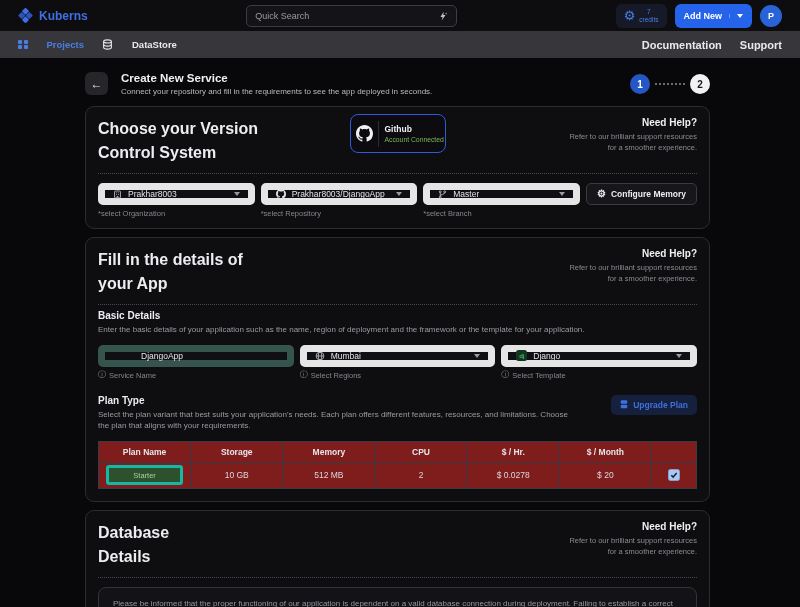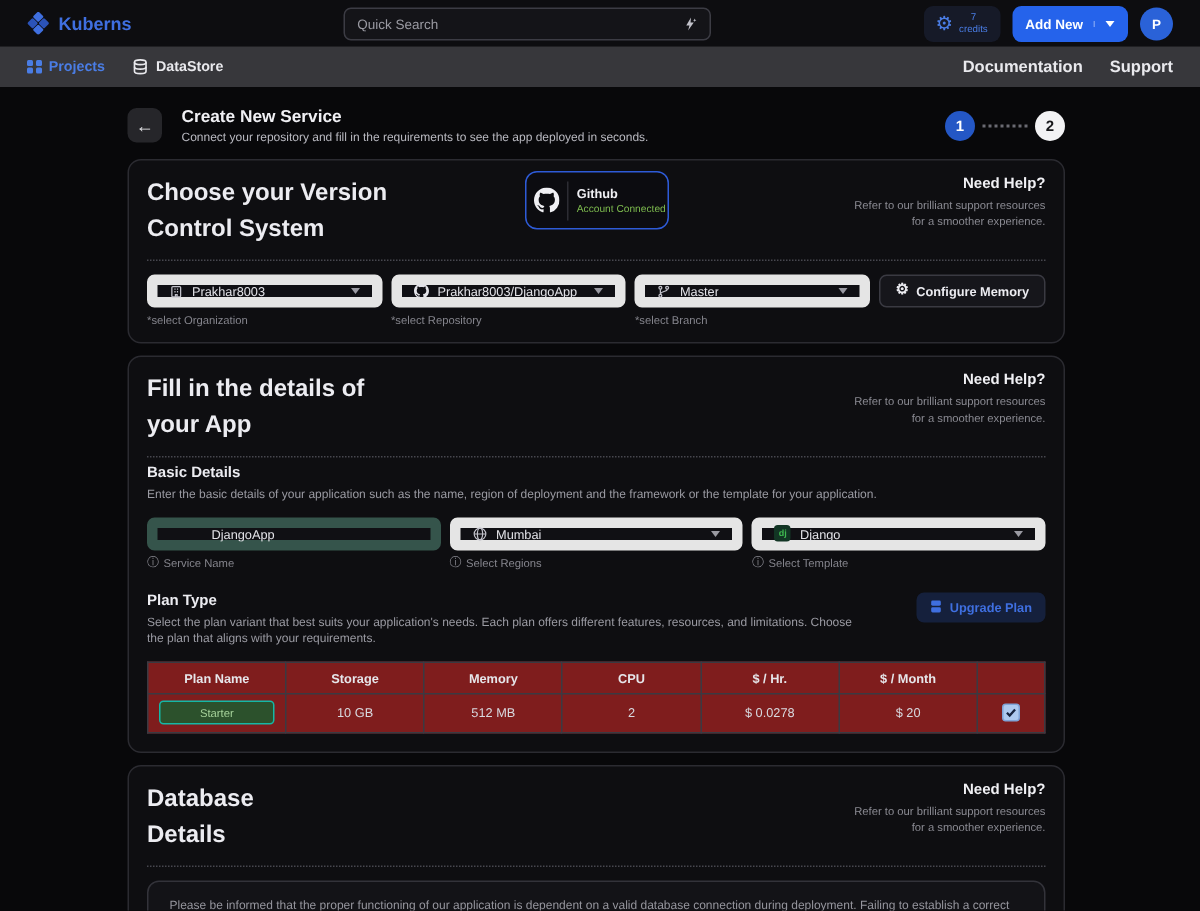--- a/index.html
+++ b/index.html
@@ -3,42 +3,42 @@
 <meta charset="utf-8">
 <style>
   * { margin:0; padding:0; box-sizing:border-box; }
   html,body { width:800px; height:607px; overflow:hidden; background:#08080a;
     font-family:"Liberation Sans", sans-serif; color:#e8e8ec; }
 
   
   .topbar { height:31px; background:#0d0d10; display:flex; align-items:center; padding:0 18px;gap:37px; }
   .brand { display:flex; align-items:center; gap:6px; color:#3f6fe0; font-weight:bold; font-size:12px; }
   .spacer { flex:1; }
-  .search-box { width:245px; height:22px; background:#141418; border:1px solid #3c3c44; border-radius:5px;
+  .search-box { width:211px; height:22px; background:#141418; border:1px solid #3c3c44; border-radius:5px;
     display:flex; align-items:center; padding:0 8px; gap:6px; }
   .search-box input { flex:1; background:transparent; border:0; outline:none; color:#d5d5db; font-size:9px;
     font-family:"Liberation Sans", sans-serif; }
   .search-box input::placeholder { color:#9a9aa2; }
   .top-right { display:flex; align-items:center; gap:8px; }
   .credits-badge { background:#161a28; border-radius:6px; height:24px; display:flex; align-items:center;
     gap:4px; padding:0 8px; cursor:pointer; }
   .credits-badge .gear { color:#4a7de5; font-size:13px; line-height:1; }
   .credits-text { color:#4a7de5; font-size:6.5px; line-height:1.2; text-align:center; }
   .add-new { background:#2563eb; border:0; border-radius:6px; height:24px; color:#fff; font-size:9px;
     font-weight:bold; display:flex; align-items:center; padding:0 9px; gap:7px; cursor:pointer;
     font-family:"Liberation Sans", sans-serif; }
   .add-new .chev { border-left:1px solid rgba(255,255,255,.35); padding-left:7px; display:flex; align-items:center; }
   .caret-down { width:0; height:0; border-left:3.5px solid transparent; border-right:3.5px solid transparent;
     border-top:4px solid #fff; }
   .avatar { width:22px; height:22px; border-radius:50%; background:#2a62d8; color:#fff; font-size:9px;
     font-weight:bold; display:flex; align-items:center; justify-content:center; cursor:pointer; }
 
   
   .subnav { height:27px; background:#37373b; display:flex; align-items:center; padding:0 18px; gap:18px; }
-  .nav-item { display:flex; align-items:center; gap:5px; font-size:9.5px; font-weight:bold; cursor:pointer; }
+  .nav-item { display:flex; align-items:center; gap:19px; font-size:9.5px; font-weight:bold; cursor:pointer; }
   .nav-item.active { color:#4a7de5; }
   .nav-item.plain { color:#e9e9ed; }
   .grid-icon { display:grid; grid-template-columns:4px 4px; grid-template-rows:4px 4px; gap:1.5px; }
   .grid-icon span { background:#4a7de5; border-radius:1px; }
   .subnav-links { margin-left:auto; display:flex; gap:18px; }
   .subnav-links .link { font-size:11px; font-weight:bold; color:#e9e9ed; cursor:pointer; }
 
   
   .content { width:625px; margin-left:85px; padding-top:8px; }
   .page-head { display:flex; align-items:flex-start; padding:6px 0 10px; }
@@ -96,21 +96,21 @@
   .plan-desc-wrap { max-width:475px; }
   .upgrade-btn { background:#15203c; border:0; border-radius:5px; color:#3f6fe0; font-size:8.5px; font-weight:bold;
     display:flex; align-items:center; gap:5px; padding:5px 9px; cursor:pointer; font-family:"Liberation Sans", sans-serif; }
 
   .table-wrap { padding:6px 12px 12px; }
   table { width:100%; border-collapse:collapse; table-layout:fixed; background:#7f1d1d; }
   th, td { border:1px solid #3a3a42; text-align:center; }
   th { font-size:8.5px; color:#e6e6ea; height:21px; font-weight:bold; }
   td { font-size:8.5px; color:#d8d8de; height:26px; }
   .col-check { width:45px; }
-  .plan-badge { display:inline-block; width:84%; padding:2.5px 0; background:#2c512c; border:1px solid #14b8a6;
+  .plan-badge { display:inline-block; width:84%; padding:2.5px 0; background:#2c512c; border:3px solid #14b8a6;
     border-radius:3px; color:#a6d29a; font-size:7.5px; }
   .checkbox { width:12px; height:12px; background:#adc9ef; border:1px solid #7fa4d8; border-radius:2.5px;
     display:inline-flex; align-items:center; justify-content:center; cursor:pointer; vertical-align:middle; }
 
   .notice { margin:9px 12px 4px; padding:10px 14px; background:#131317; border:1px solid #33333a;
     border-radius:8px; font-size:8px; color:#95959d; line-height:1.6; }
 
   svg { display:block; }
 </style>
 </head>

